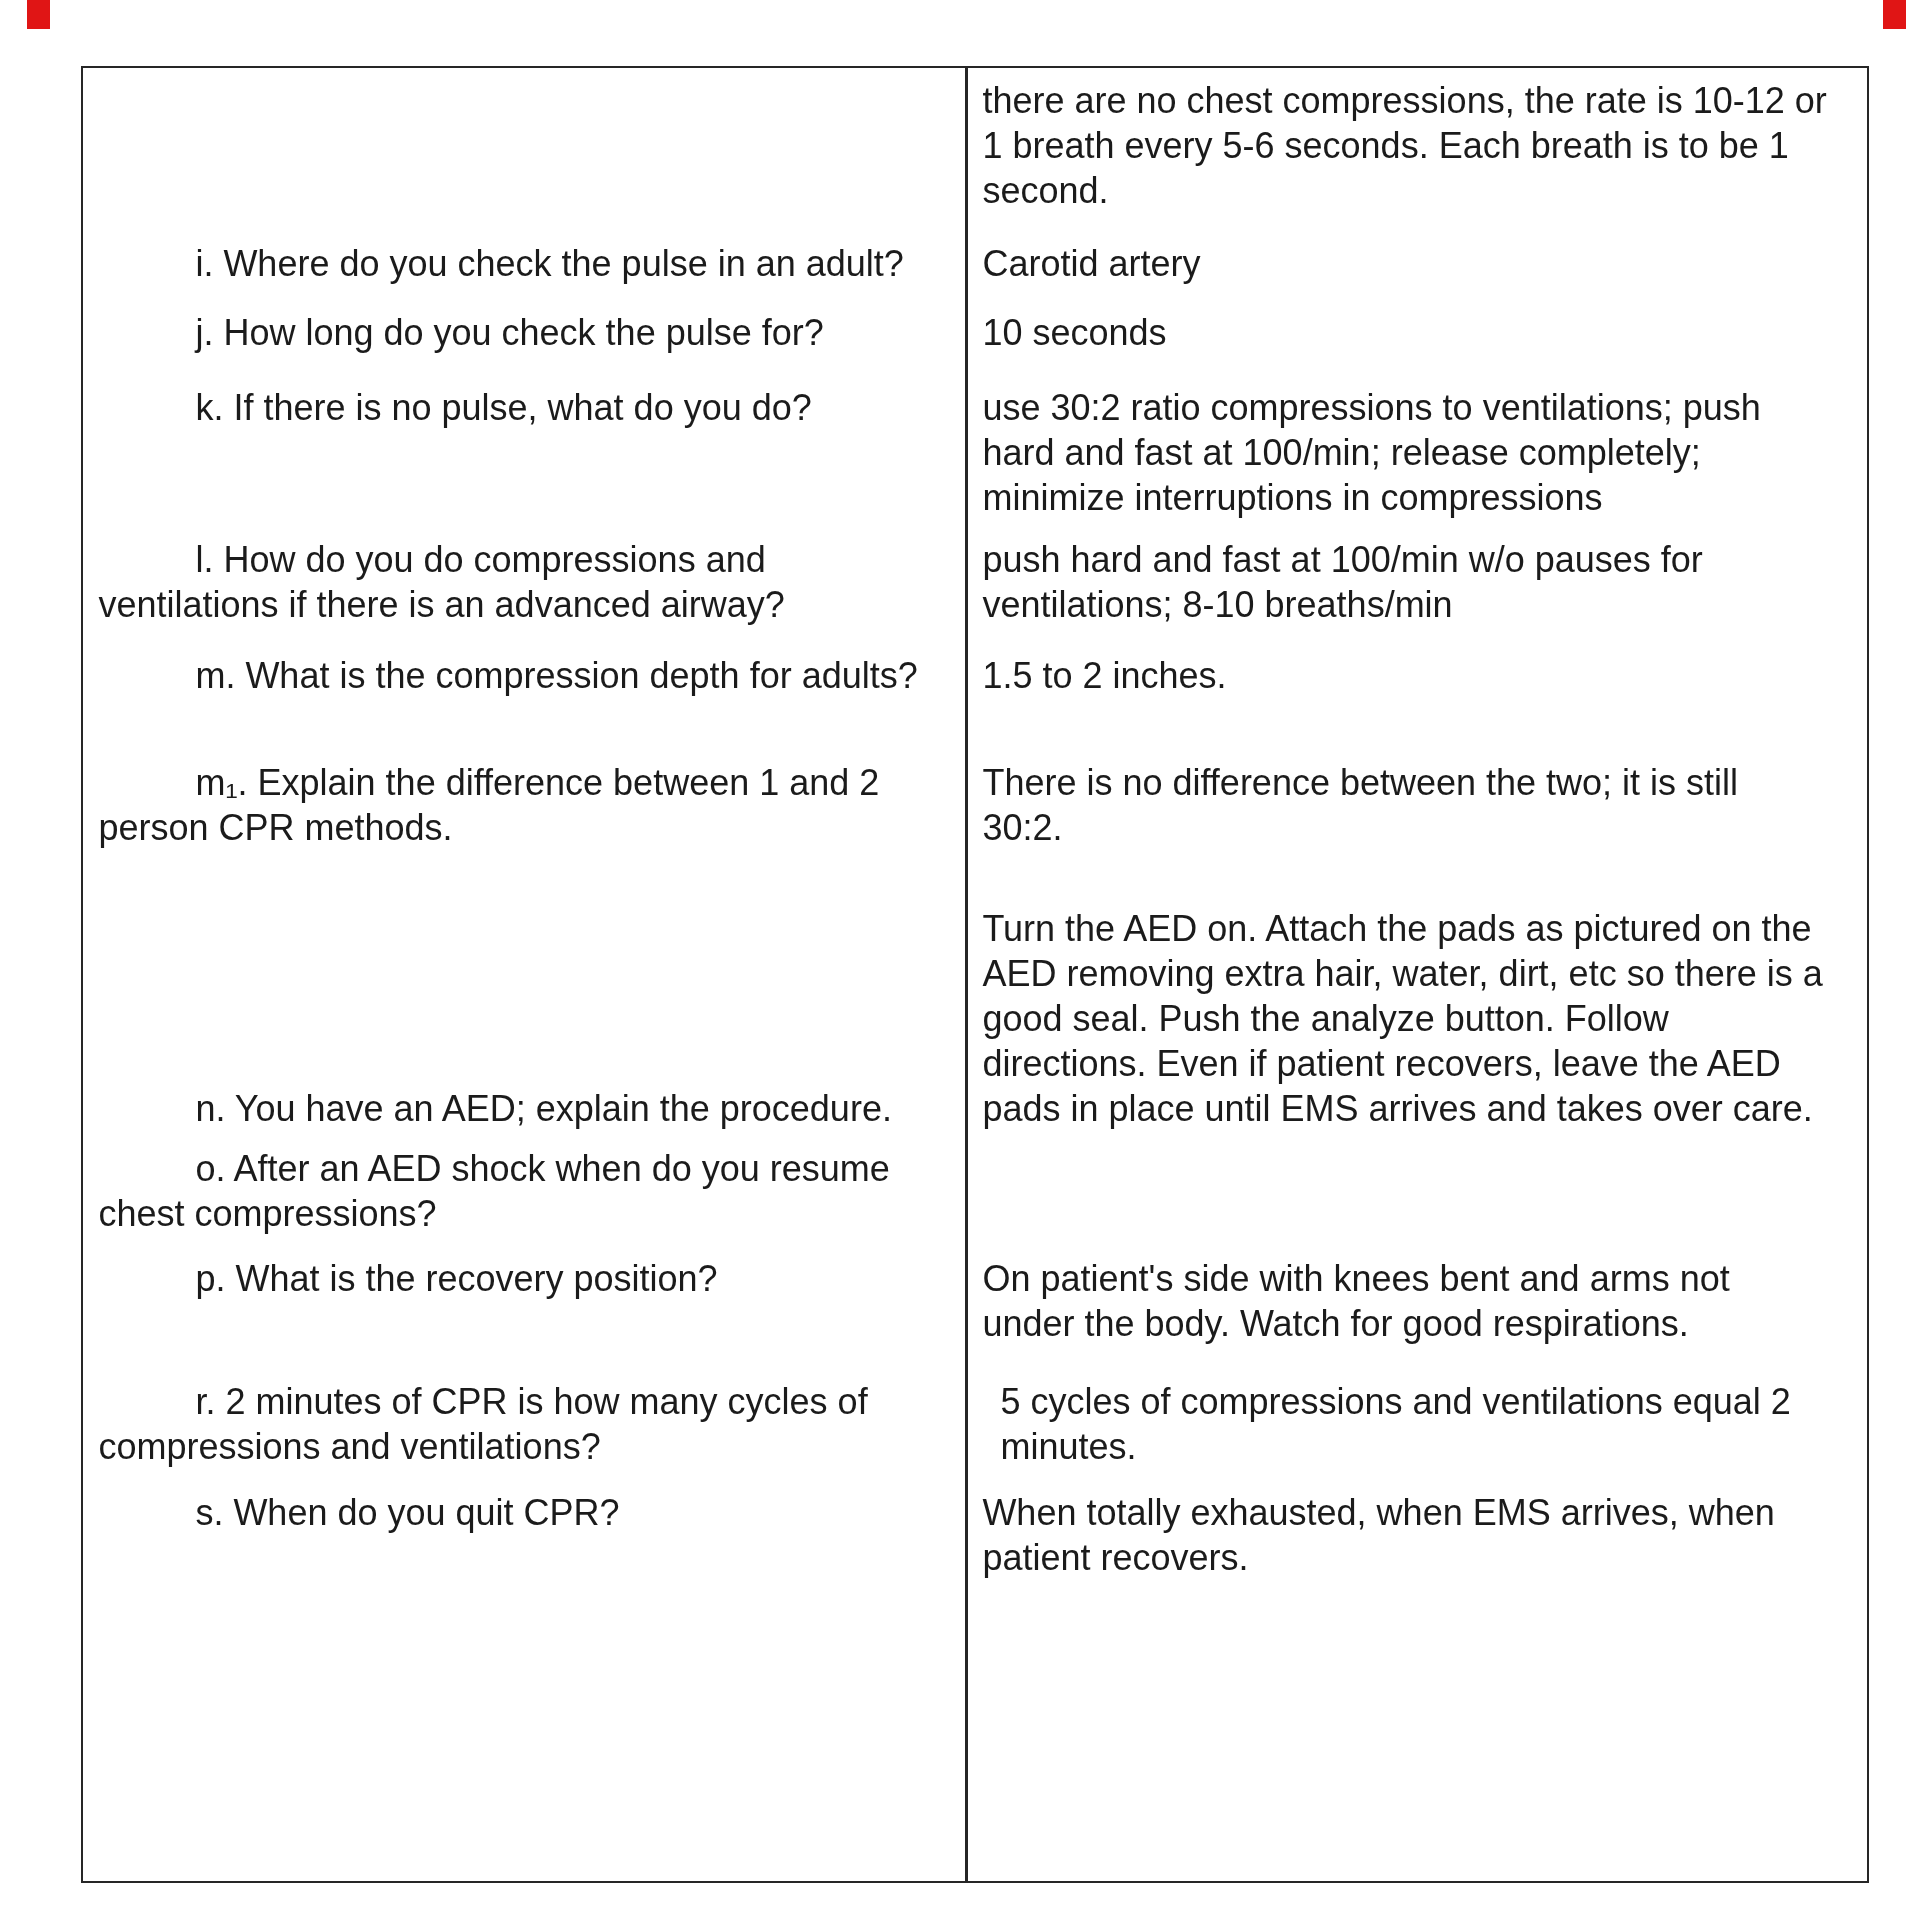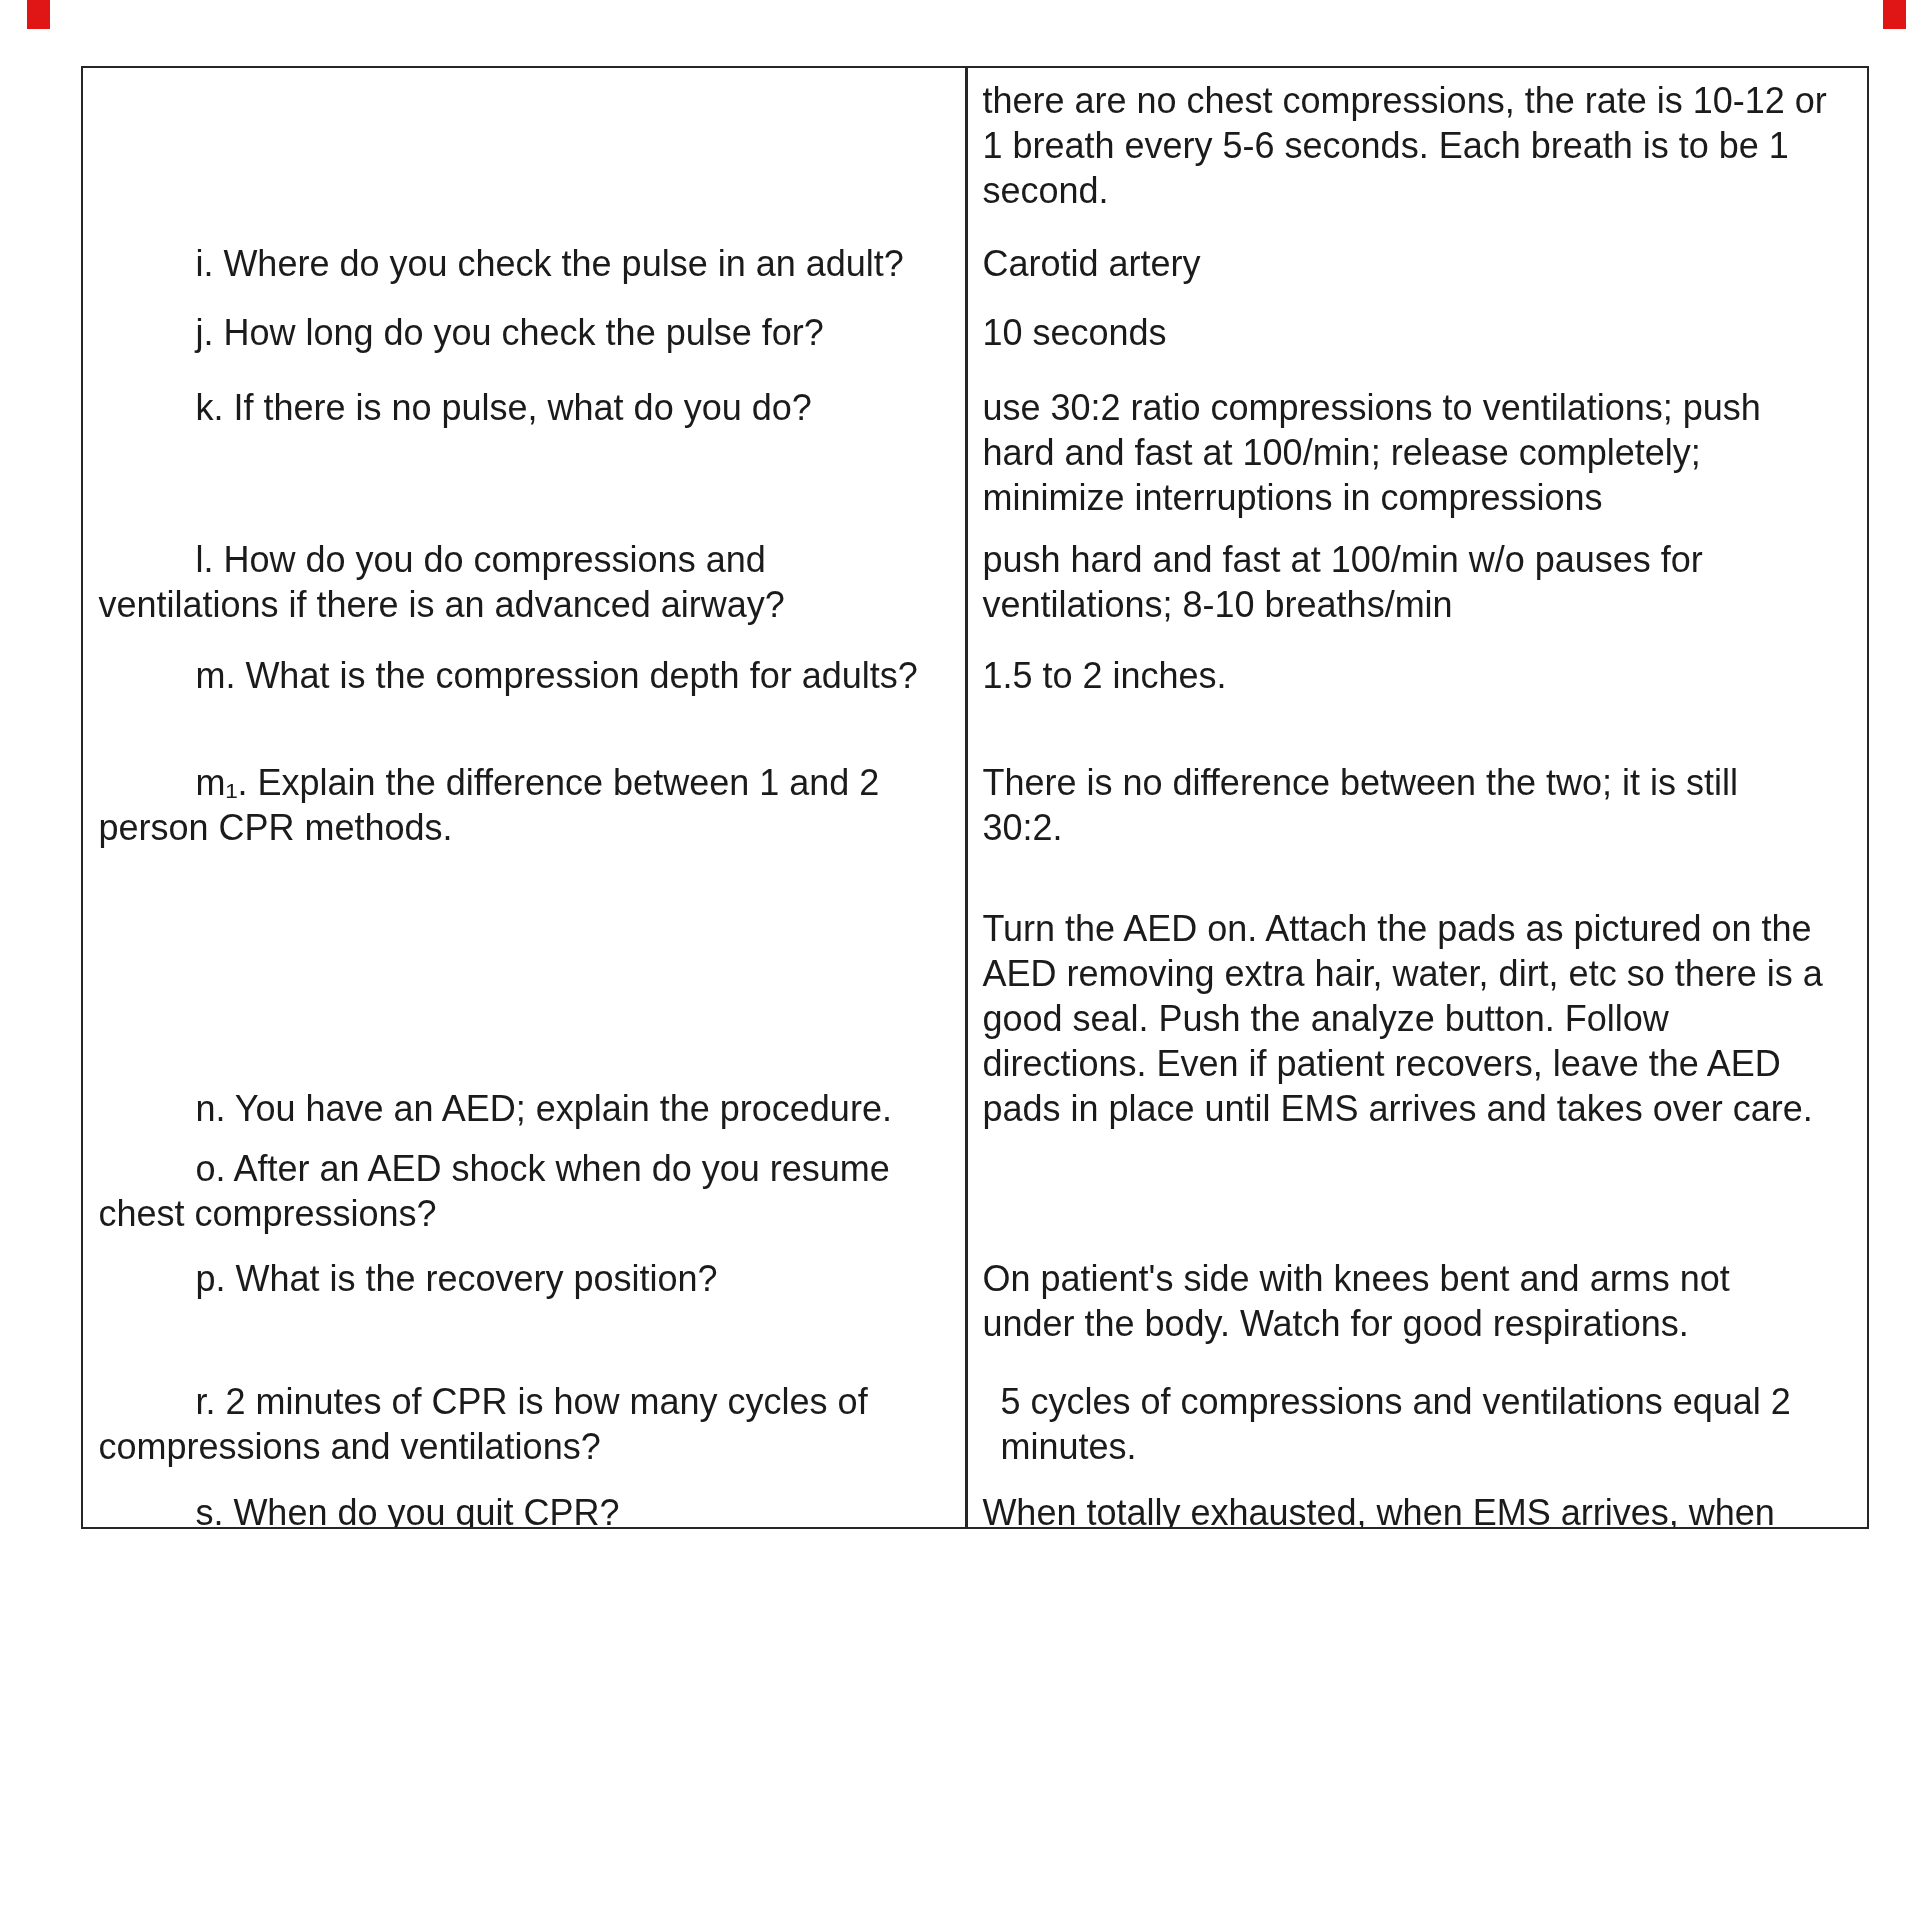--- a/index.html
+++ b/index.html
@@ -13,21 +13,21 @@
     background: var(--page-bg, #ffffff);
     font-family: "Liberation Sans", "DejaVu Sans", sans-serif;
     color: var(--text, #1b1b1b);
     overflow: hidden;
   }
   .qa-table {
     position: absolute;
     left: 81px;
     top: 66px;
     width: 1788px;
-    height: 1463px;
+    height: 1817px;
     border: 2.9px solid var(--border, #262626);
     box-sizing: border-box;
     overflow: hidden;
     background: var(--page-bg, #ffffff);
   }
   .divider {
     position: absolute;
     left: 882px;
     top: 0;
     bottom: 0;

